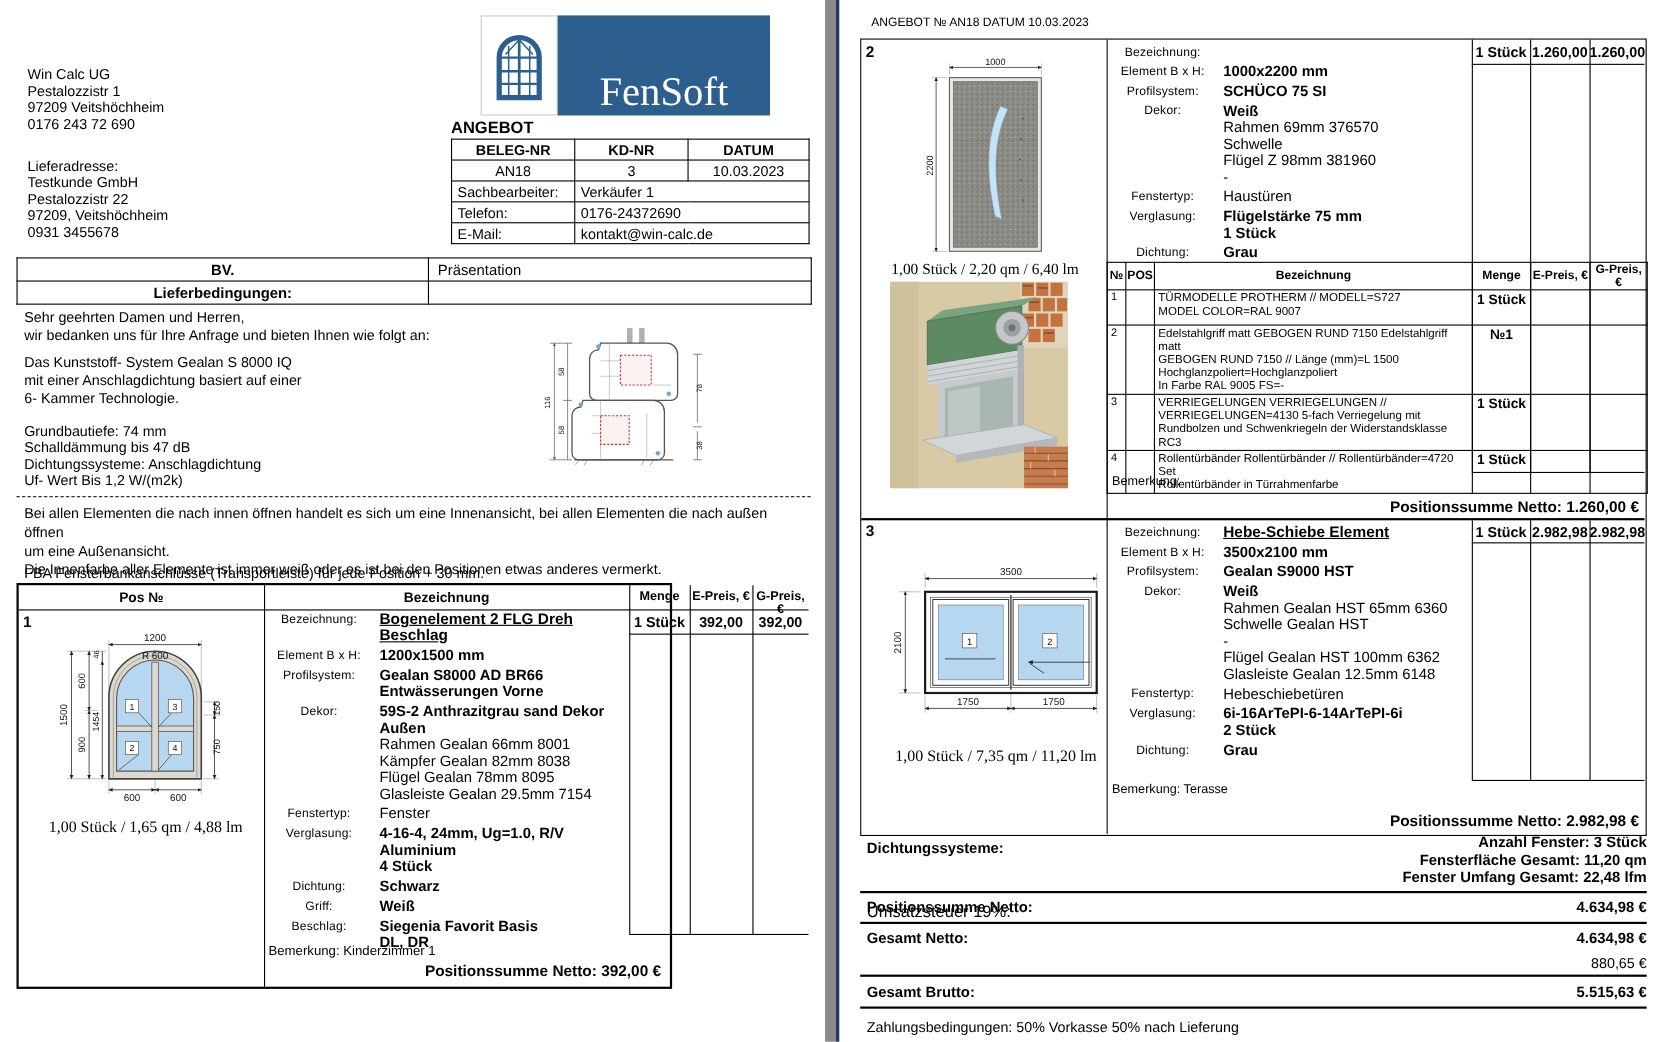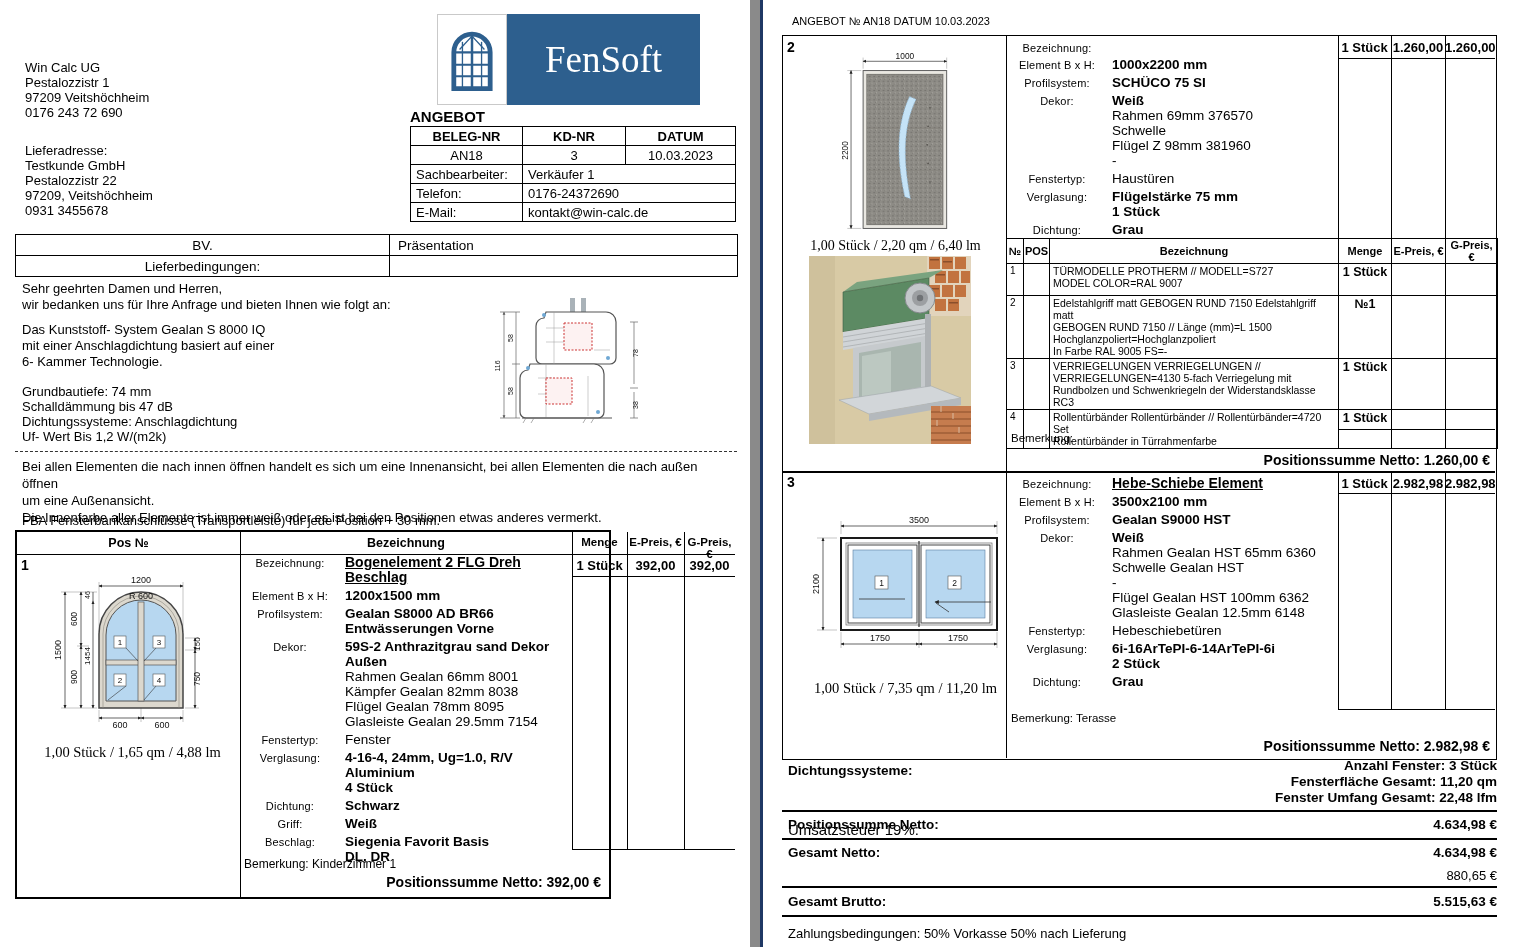--- a/index.html
+++ b/index.html
@@ -13,21 +13,21 @@
   .hl{position:absolute;height:1px;background:#000}
   .cap{font-family:"Liberation Serif",serif;font-weight:400;font-size:14.5px;text-align:center}
   
   table.doc{border-collapse:collapse;width:325px;font-size:13px;table-layout:fixed}
   table.doc td{border:1px solid #000;height:18px;padding:0 5px;overflow:hidden;white-space:nowrap}
   table.doc tr.hd td{font-weight:700;text-align:center;border-width:1.5px}
   table.doc tr.cv td{text-align:center}
   
   table.bv{border-collapse:collapse;width:723px;font-size:13.5px;table-layout:fixed}
   table.bv td{border:1px solid #000;height:20px;padding:0 8px}
-  table.bv td.l{font-weight:400;text-align:center;width:357px}
+  table.bv td.l{font-weight:700;text-align:center;width:357px}
   
   .srow{display:flex;margin-bottom:3px}
   .slbl{flex:none;width:92px;text-align:center;padding-right:9px;font-size:11px;
         padding-top:2px;letter-spacing:.2px}
   .sval{flex:1;font-size:13.5px;line-height:15px}
   .bv2{font-weight:700;white-space:pre-line;display:block}
   .rv{white-space:pre-line;display:block}
   .u{text-decoration:underline}
   
   table.sub{border-collapse:collapse;table-layout:fixed;width:492px}
@@ -59,21 +59,21 @@
         <path d="M4 63 V25 A19 19 0 0 1 42 25 V63 Z" fill="#fff" stroke="#2d5f8e" stroke-width="5"></path>
         <line x1="23" y1="7" x2="23" y2="62" stroke="#2d5f8e" stroke-width="2.6"></line>
         <line x1="6" y1="25" x2="40" y2="25" stroke="#2d5f8e" stroke-width="2.2"></line>
         <line x1="6" y1="38" x2="40" y2="38" stroke="#2d5f8e" stroke-width="2.2"></line>
         <line x1="6" y1="50" x2="40" y2="50" stroke="#2d5f8e" stroke-width="2.2"></line>
         <line x1="13" y1="14" x2="13" y2="62" stroke="#2d5f8e" stroke-width="1.4"></line>
         <line x1="33" y1="14" x2="33" y2="62" stroke="#2d5f8e" stroke-width="1.4"></line>
         <path d="M23 8 L10 22 M23 8 L36 22" stroke="#2d5f8e" stroke-width="1.4" fill="none"></path>
       </svg>
     </div>
-    <div style="flex:1;background:#2d5f8e;display:flex;align-items:center;justify-content:center">
+    <div style="flex:1;background:#2d5f8e;display:flex;align-items:flex-end;justify-content:center">
       <span class="ser" style="color:#fff;font-size:37px">FenSoft</span>
     </div>
   </div>
 
   <div class="abs b" style="left:410px;top:108px;font-size:15px">ANGEBOT</div>
 
   <table class="doc abs" style="left:410px;top:126px">
     <colgroup>
         <col style="width:112px">
         <col style="width:103px">

